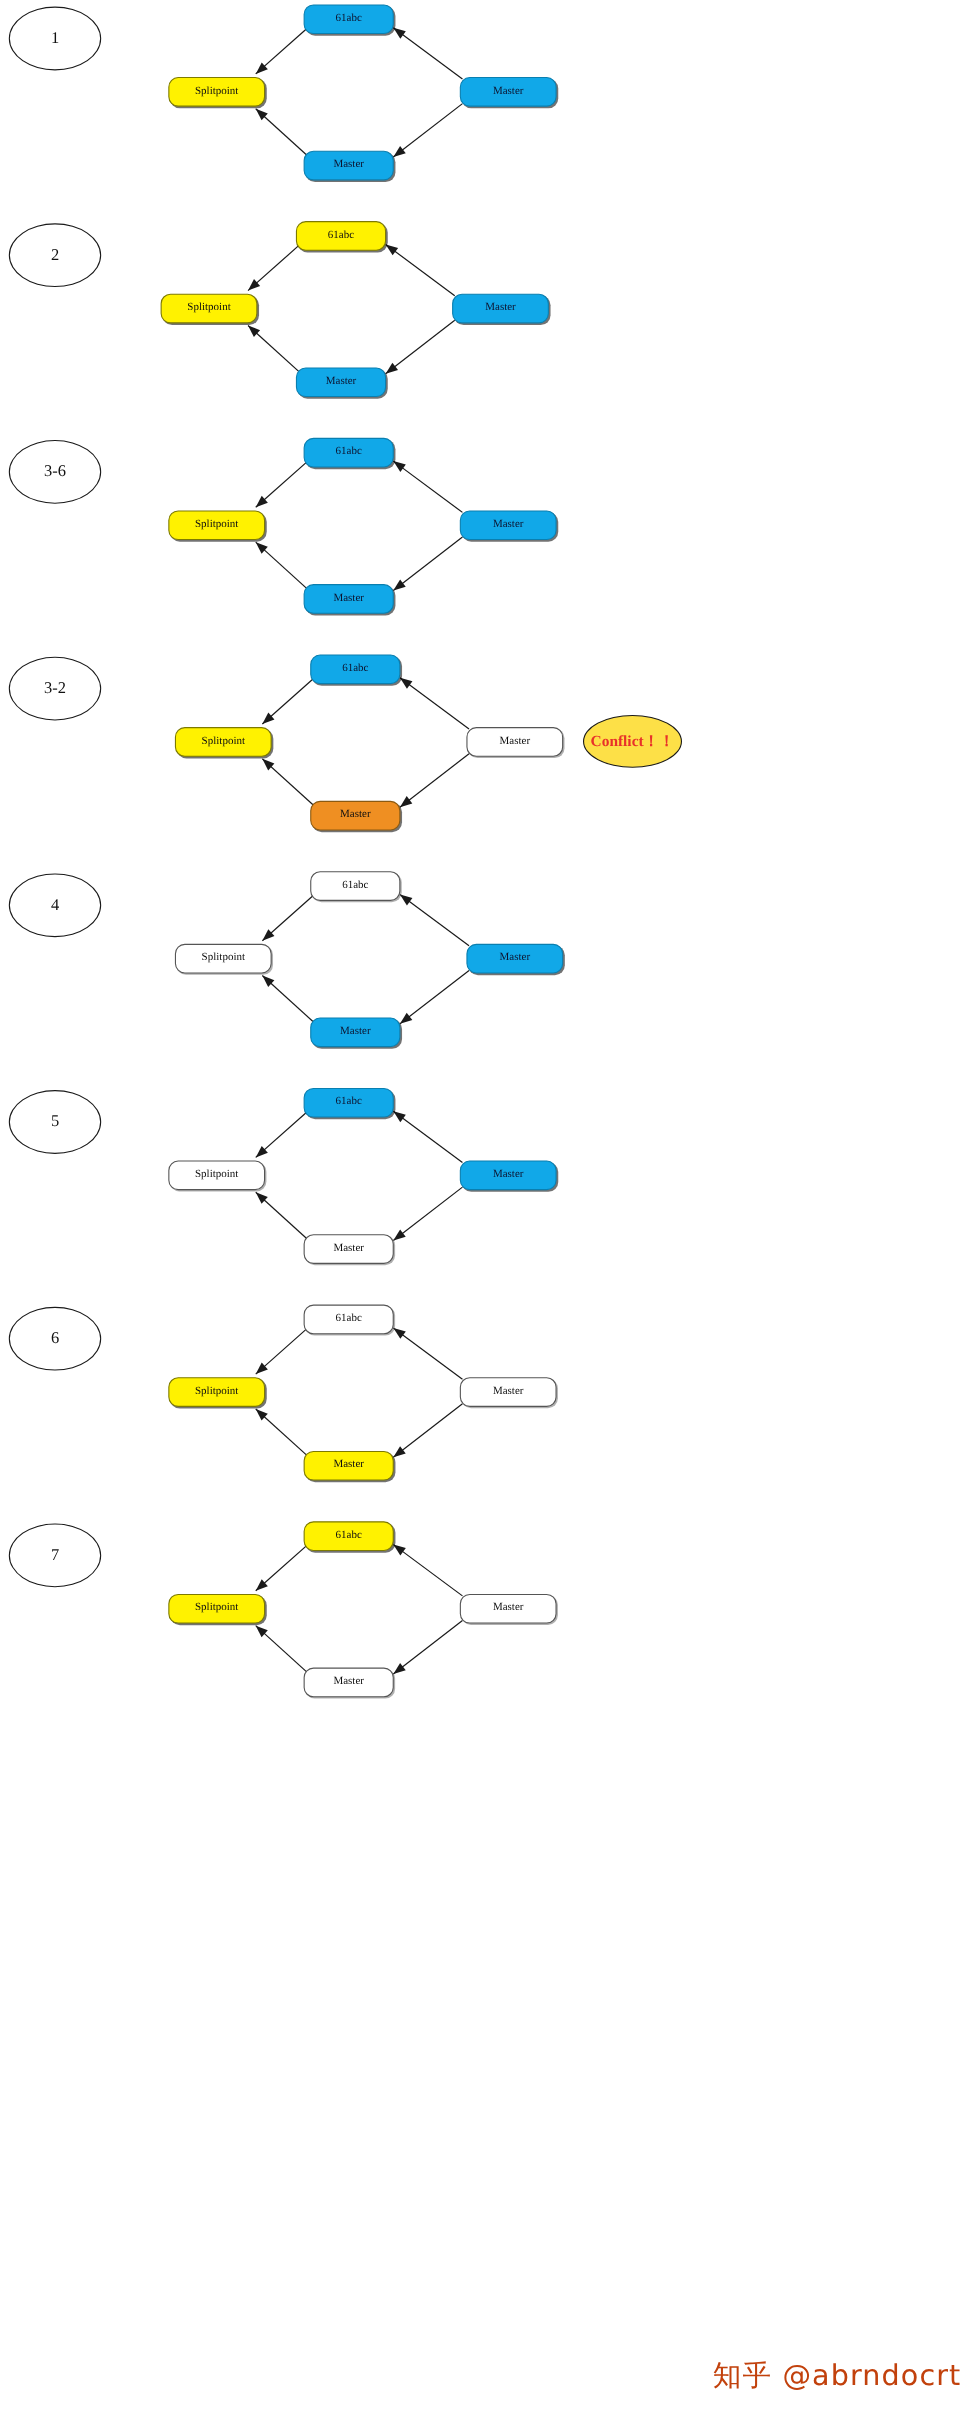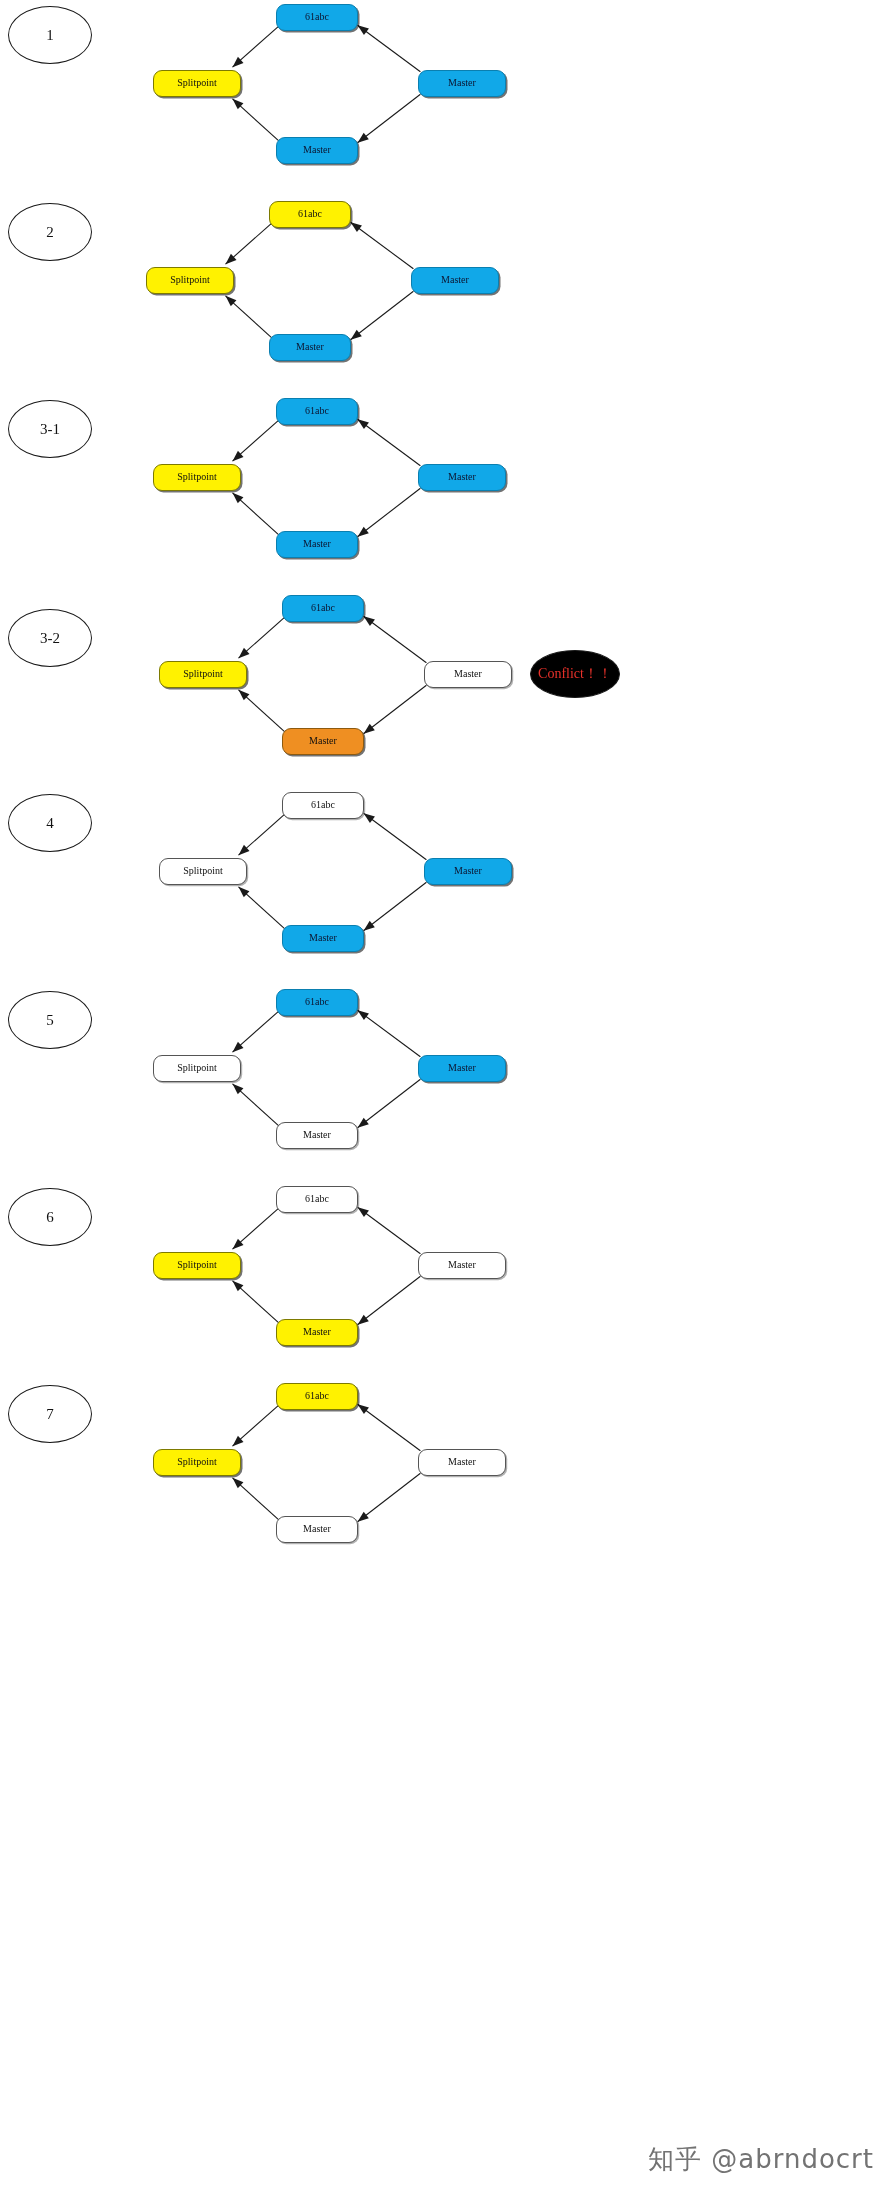--- a/index.html
+++ b/index.html
@@ -57,37 +57,38 @@
     border:1.4px solid #555555;
     box-shadow:1.2px 1.2px 0 rgba(80,80,80,.45);
     color:#101010;
   }
 
   
   .conflict{
     position:absolute;
     border:1.3px solid #1a1a1a;
     border-radius:50%;
-    background:#000000;
+    background:#fde047;
     display:flex;align-items:center;justify-content:center;
     font-size:14px;
     color:#e8312a;
     box-sizing:border-box;
     z-index:3;
+    font-weight:bold;
   }
 
   
   .edges{position:absolute;left:0;top:0;width:879px;height:197px;z-index:1;}
 
   
   .watermark{
     position:absolute;
     font-family:"DejaVu Sans","Liberation Sans",sans-serif;
     font-size:26px;
-    color:#737373;
+    color:#c2410c;
     letter-spacing:1px;
     white-space:nowrap;
     z-index:5;
   }
 </style>
 </head>
 <body>
 
 <div id="stage">
     <div class="row" style="top: 2px;">
@@ -118,38 +119,38 @@
         <polygon points="350.58257000278434,140.77710499784848 356.71862551358,130.72778548016794 361.8547845226164,137.37457949186216" fill="#1a1a1a"></polygon>
         <line x1="271.519436433783" y1="138.6554065572111" x2="225.48056356621697" y2="96.84459344278889" stroke="#1a1a1a" stroke-width="1.1"></line>
         <polygon points="225.48056356621697,96.84459344278889 236.447309410267,101.13067388907211 230.8000169505537,107.34904086718342" fill="#1a1a1a"></polygon>
       </svg>
       <div class="node yellow" style="left: 269px; top: 1.5px; width: 82px; height: 27px;">61abc</div>
       <div class="node yellow" style="left: 146px; top: 67.5px; width: 88px; height: 27px;">Splitpoint</div>
       <div class="node blue" style="left: 411px; top: 67.5px; width: 88px; height: 27px;">Master</div>
       <div class="node blue" style="left: 269px; top: 134.5px; width: 82px; height: 27px;">Master</div>
     </div>
     <div class="row" style="top: 396px;">
-      <div class="idx" style="left: 8px; top: 4px; width: 84px; height: 58px;">3-1</div>
+      <div class="idx" style="left: 8px; top: 4px; width: 84px; height: 58px;">3-6</div>
       <svg class="edges" width="879" height="197">
         <line x1="278.5043396302071" y1="24.32778012420391" x2="232.49566036979292" y2="65.17221987579609" stroke="#1a1a1a" stroke-width="1.1"></line>
         <polygon points="232.49566036979292,65.17221987579609 237.9334541428257,54.72854241610949 243.5101306644821,61.0103159692397" fill="#1a1a1a"></polygon>
         <line x1="420.3941795965084" y1="69.80780000346836" x2="357.6058204034916" y2="23.192199996531645" stroke="#1a1a1a" stroke-width="1.1"></line>
         <polygon points="357.6058204034916,23.192199996531645 368.94145261541183,26.37707713012333 363.93421262997896,33.12152282478807" fill="#1a1a1a"></polygon>
         <line x1="420.41742999721566" y1="92.22289500215153" x2="357.58257000278434" y2="140.77710499784848" stroke="#1a1a1a" stroke-width="1.1"></line>
         <polygon points="357.58257000278434,140.77710499784848 363.71862551358,130.72778548016794 368.8547845226164,137.37457949186216" fill="#1a1a1a"></polygon>
         <line x1="278.519436433783" y1="138.6554065572111" x2="232.48056356621697" y2="96.84459344278889" stroke="#1a1a1a" stroke-width="1.1"></line>
         <polygon points="232.48056356621697,96.84459344278889 243.447309410267,101.13067388907211 237.8000169505537,107.34904086718342" fill="#1a1a1a"></polygon>
       </svg>
       <div class="node blue" style="left: 276px; top: 1.5px; width: 82px; height: 27px;">61abc</div>
       <div class="node yellow" style="left: 153px; top: 67.5px; width: 88px; height: 27px;">Splitpoint</div>
       <div class="node blue" style="left: 418px; top: 67.5px; width: 88px; height: 27px;">Master</div>
       <div class="node blue" style="left: 276px; top: 134.5px; width: 82px; height: 27px;">Master</div>
     </div>
     <div class="row" style="top: 593px;">
-      <div class="idx" style="left: 8px; top: 16px; width: 84px; height: 58px;">3-2</div>
+      <div class="idx" style="left: 8px; top: 4px; width: 84px; height: 58px;">3-2</div>
       <svg class="edges" width="879" height="197">
         <line x1="284.5043396302071" y1="24.32778012420391" x2="238.49566036979292" y2="65.17221987579609" stroke="#1a1a1a" stroke-width="1.1"></line>
         <polygon points="238.49566036979292,65.17221987579609 243.9334541428257,54.72854241610949 249.5101306644821,61.0103159692397" fill="#1a1a1a"></polygon>
         <line x1="426.3941795965084" y1="69.80780000346836" x2="363.6058204034916" y2="23.192199996531645" stroke="#1a1a1a" stroke-width="1.1"></line>
         <polygon points="363.6058204034916,23.192199996531645 374.94145261541183,26.37707713012333 369.93421262997896,33.12152282478807" fill="#1a1a1a"></polygon>
         <line x1="426.41742999721566" y1="92.22289500215153" x2="363.58257000278434" y2="140.77710499784848" stroke="#1a1a1a" stroke-width="1.1"></line>
         <polygon points="363.58257000278434,140.77710499784848 369.71862551358,130.72778548016794 374.8547845226164,137.37457949186216" fill="#1a1a1a"></polygon>
         <line x1="284.519436433783" y1="138.6554065572111" x2="238.48056356621697" y2="96.84459344278889" stroke="#1a1a1a" stroke-width="1.1"></line>
         <polygon points="238.48056356621697,96.84459344278889 249.447309410267,101.13067388907211 243.8000169505537,107.34904086718342" fill="#1a1a1a"></polygon>
       </svg>

